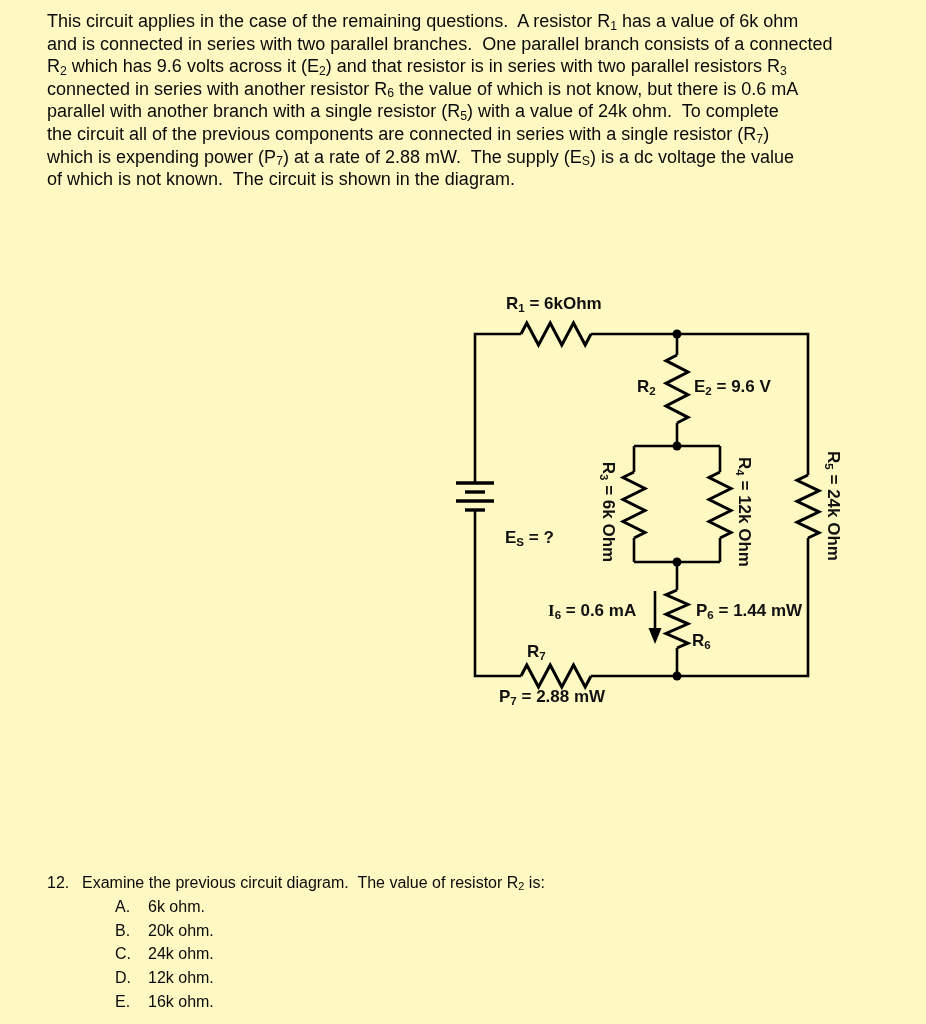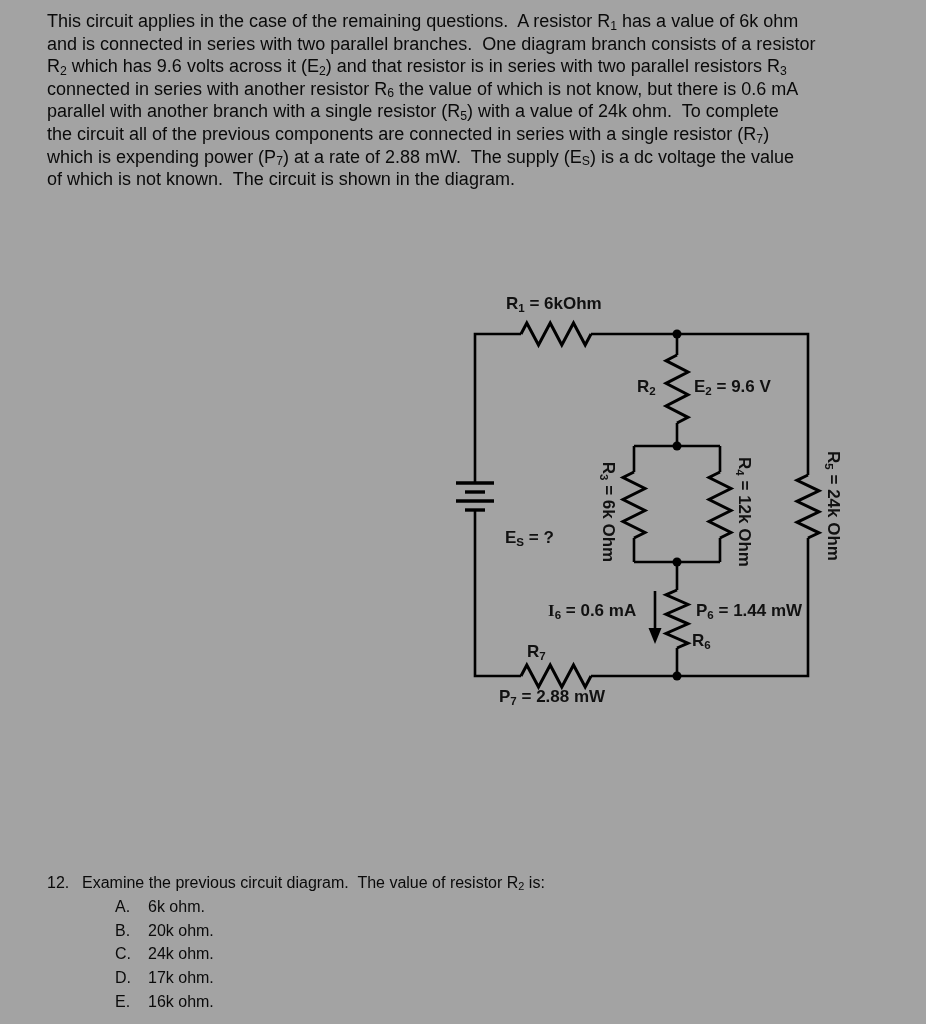--- a/index.html
+++ b/index.html
@@ -1,17 +1,17 @@
 <!DOCTYPE html>
 <html><head>
 <meta charset="utf-8">
 <style>
   html,body { margin:0; padding:0; background:#fff; }
   .page {
-    position:relative; width:926px; height:1024px; background:#a3a3a3;
+    position:relative; width:926px; height:1024px; background:#fef9c3;
     font-family:"Liberation Sans","DejaVu Sans",sans-serif; color:#000;
     overflow:hidden;
   }
   .tline {
     position:relative; white-space:pre;
     font-size:18px; line-height:22.6px; color:#0a0a0a;
   }
   .para { position:absolute; left:47px; top:10px; }
   sub { font-size:68%; line-height:0; position:relative; top:0.22em; vertical-align:baseline; }
   .diagram { position:absolute; left:0; top:0; width:926px; height:964px; }
@@ -32,21 +32,21 @@
   .qletter { position:absolute; left:115px; }
   .qoption { position:absolute; left:148px; }
 </style>
 </head>
 <body>
 
 <div class="page">
 
   <div class="para">
     <div class="tline">This circuit applies in the case of the remaining questions.  A resistor R<sub>1</sub> has a value of 6k ohm</div>
-    <div class="tline">and is connected in series with two parallel branches.  One diagram branch consists of a resistor</div>
+    <div class="tline">and is connected in series with two parallel branches.  One parallel branch consists of a connected</div>
     <div class="tline">R<sub>2</sub> which has 9.6 volts across it (E<sub>2</sub>) and that resistor is in series with two parallel resistors R<sub>3</sub></div>
     <div class="tline">connected in series with another resistor R<sub>6</sub> the value of which is not know, but there is 0.6 mA</div>
     <div class="tline">parallel with another branch with a single resistor (R<sub>5</sub>) with a value of 24k ohm.  To complete</div>
     <div class="tline">the circuit all of the previous components are connected in series with a single resistor (R<sub>7</sub>)</div>
     <div class="tline">which is expending power (P<sub>7</sub>) at a rate of 2.88 mW.  The supply (E<sub>S</sub>) is a dc voltage the value</div>
     <div class="tline">of which is not known.  The circuit is shown in the diagram.</div>
   </div>
 
   <div class="diagram">
     <svg class="dsvg" width="926" height="1024" viewBox="0 0 926 1024">
@@ -109,19 +109,19 @@
     <div class="qrow qletter" style="top:896px;">A.</div>
     <div class="qrow qoption" style="top:896px;">6k ohm.</div>
 
     <div class="qrow qletter" style="top:920px;">B.</div>
     <div class="qrow qoption" style="top:920px;">20k ohm.</div>
 
     <div class="qrow qletter" style="top:943px;">C.</div>
     <div class="qrow qoption" style="top:943px;">24k ohm.</div>
 
     <div class="qrow qletter" style="top:967px;">D.</div>
-    <div class="qrow qoption" style="top:967px;">17k ohm.</div>
+    <div class="qrow qoption" style="top:967px;">12k ohm.</div>
 
     <div class="qrow qletter" style="top:991px;">E.</div>
     <div class="qrow qoption" style="top:991px;">16k ohm.</div>
   </div>
 
 </div>
 
 </body></html>

